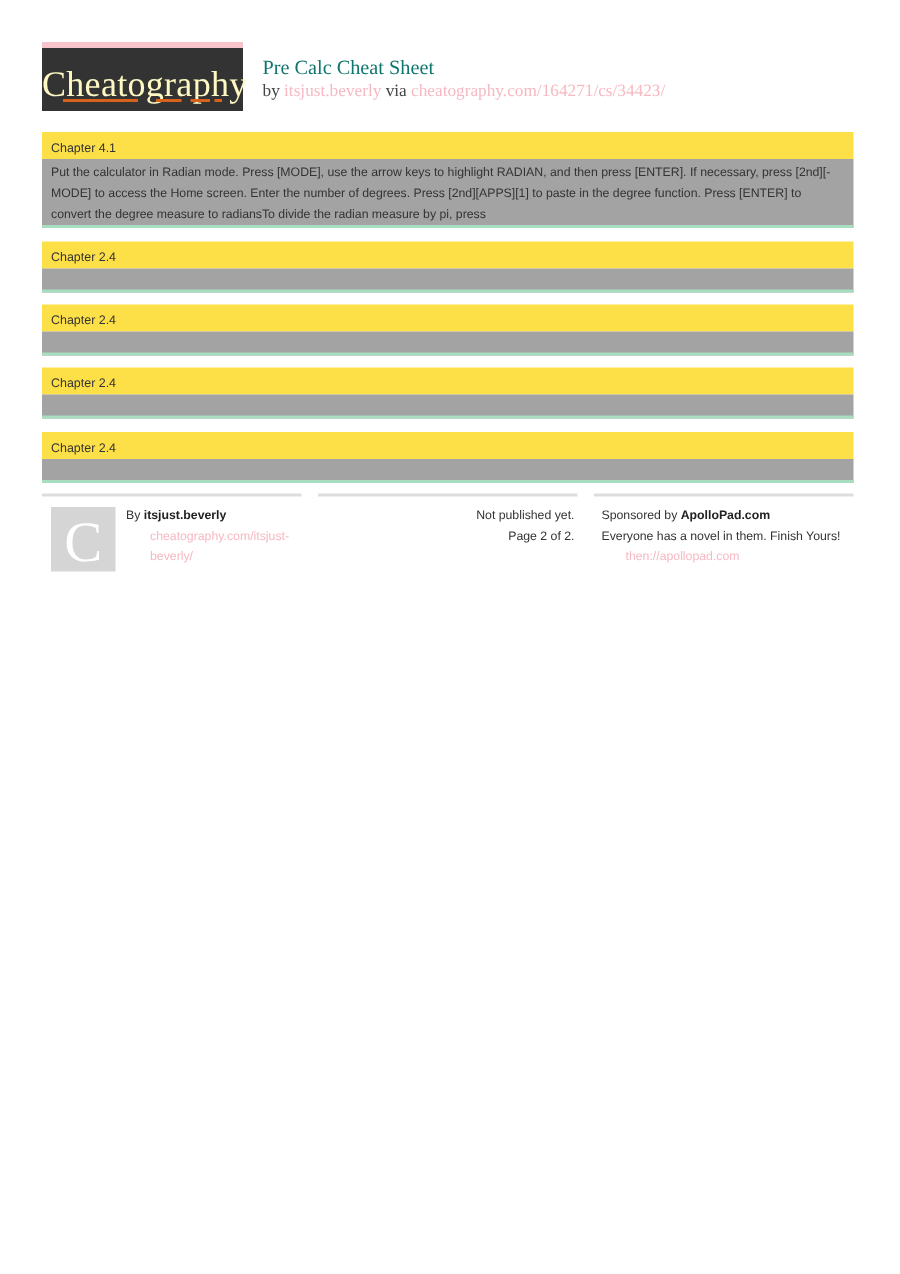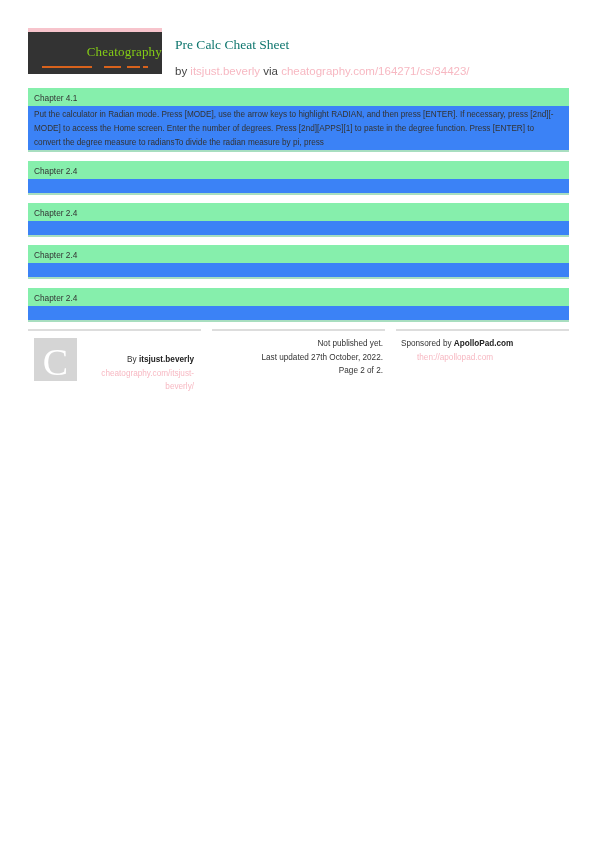--- a/index.html
+++ b/index.html
@@ -3,46 +3,46 @@
 <meta charset="utf-8">
 <style>
   html, body { margin: 0; padding: 0; background: #ffffff; }
   body { width: 600px; height: 849px; position: relative; overflow: hidden;
          font-family: "Liberation Sans", sans-serif; color: #333; }
 
   
   .logo { position: absolute; left: 28px; top: 28px; width: 134px; height: 46px;
           background: #333333; border-top: 4px solid #f7c4cc; box-sizing: border-box; }
   .logo-text { position: absolute; left: 0; right: 0; top: 12px; text-align: right;
-               font-family: "Liberation Serif", serif; font-size: 13px; color: #84cc16; letter-spacing: 0.2px; }
+               font-family: "Liberation Serif", serif; font-size: 24px; color: #fef9c3; letter-spacing: 0.2px; }
   .logo-underline { position: absolute; height: 1.5px; background: #d8621c; top: 34px; }
   .title-block { position: absolute; left: 175px; top: 37px; }
   .title { font-family: "Liberation Serif", serif; font-size: 13.5px; color: #0f766e; line-height: 15px; }
-  .byline { font-family: Liberation Sans, sans-serif; font-size: 11.5px; color: #444; line-height: 15px; margin-top: 12px; }
+  .byline { font-family: Liberation Serif, serif; font-size: 11.5px; color: #444; line-height: 15px; margin-top: 2px; }
   .byline .pink { color: #f7b8c2; }
 
   
   .section { position: absolute; left: 28px; width: 541px; }
-  .sec-head { background: #86efac; height: 18px; box-sizing: border-box; padding: 5px 0 0 6px;
+  .sec-head { background: #fde047; height: 18px; box-sizing: border-box; padding: 5px 0 0 6px;
               font-size: 8.3px; color: #333; line-height: 10px; }
-  .sec-body { background: #3b82f6; border-bottom: 2px solid #a8dec0; box-sizing: border-box;
+  .sec-body { background: #a3a3a3; border-bottom: 2px solid #a8dec0; box-sizing: border-box;
               font-size: 8.2px; line-height: 14px; color: #333; padding: 2px 6px 1px 6px; }
 
   
   .fcol { position: absolute; top: 329px; border-top: 2px solid #dddddd; box-sizing: border-box; }
   .fcol1 { left: 28px; width: 173px; }
   .fcol2 { left: 212px; width: 173px; }
   .fcol3 { left: 396px; width: 173px; }
   .avatar { position: absolute; left: 6px; top: 7px; width: 43px; height: 43px; background: #d5d5d5; }
   .avatar-letter { position: absolute; left: 0; right: 0; top: 2px; text-align: center;
                    font-family: "Liberation Serif", serif; font-size: 38px; color: #ffffff; }
   .ftext { font-size: 8.2px; line-height: 13.5px; color: #333; }
   .ftext b { font-weight: bold; color: #222; }
   .pinklink { color: #f7b8c2; margin-left: 16px; }
-  .f1text { position: absolute; left: 56px; top: 22px; width: 110px; text-align: right; }
+  .f1text { position: absolute; left: 56px; top: 6px; width: 110px; }
   .f2text { position: absolute; left: 6px; top: 6px; width: 165px; text-align: right; }
   .f3text { position: absolute; left: 5px; top: 6px; width: 160px; }
 </style>
 </head>
 <body>
 
 <div class="logo">
   <div class="logo-text">Cheatography</div>
   <div class="logo-underline" style="left:14px; width:50px;"></div>
   <div class="logo-underline" style="left:76px; width:17px;"></div>
@@ -94,26 +94,26 @@
       <span>By</span>
       <b>itsjust.beverly</b>
     </div>
     <div class="pinklink">cheatography.com/itsjust-beverly/</div>
   </div>
 </div>
 
 <div class="fcol fcol2">
   <div class="f2text ftext">
     <div>Not published yet.</div>
-    <div>Last updated 27th October, 2022.</div>
     <div>Page 2 of 2.</div>
   </div>
 </div>
 
 <div class="fcol fcol3">
   <div class="f3text ftext">
     <div>
       <span>Sponsored by</span>
       <b>ApolloPad.com</b>
     </div>
+    <div>Everyone has a novel in them. Finish Yours!</div>
     <div class="pinklink">then://apollopad.com</div>
   </div>
 </div>
 
 </body></html>

